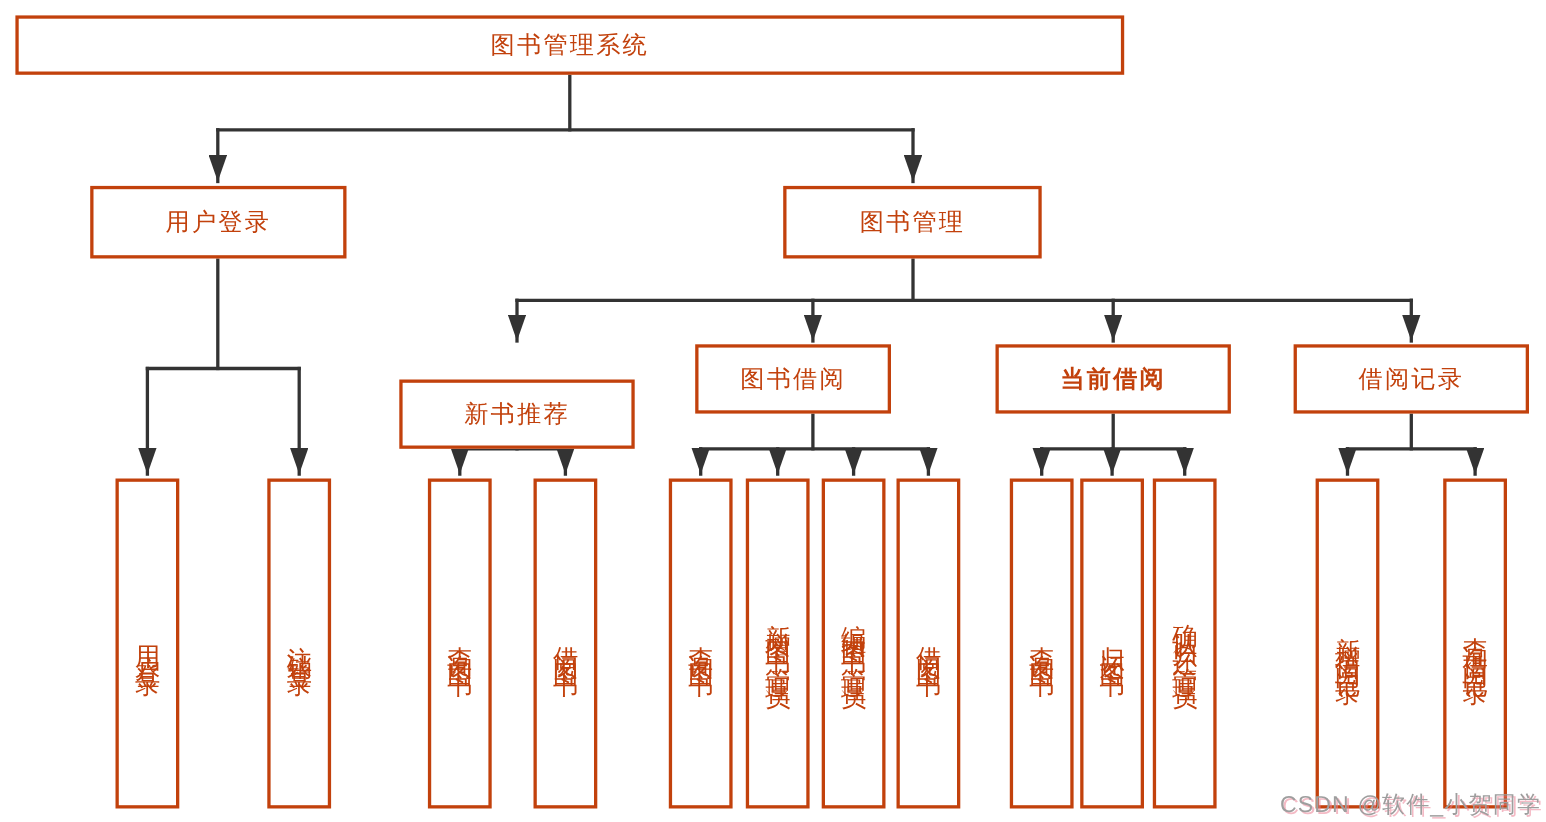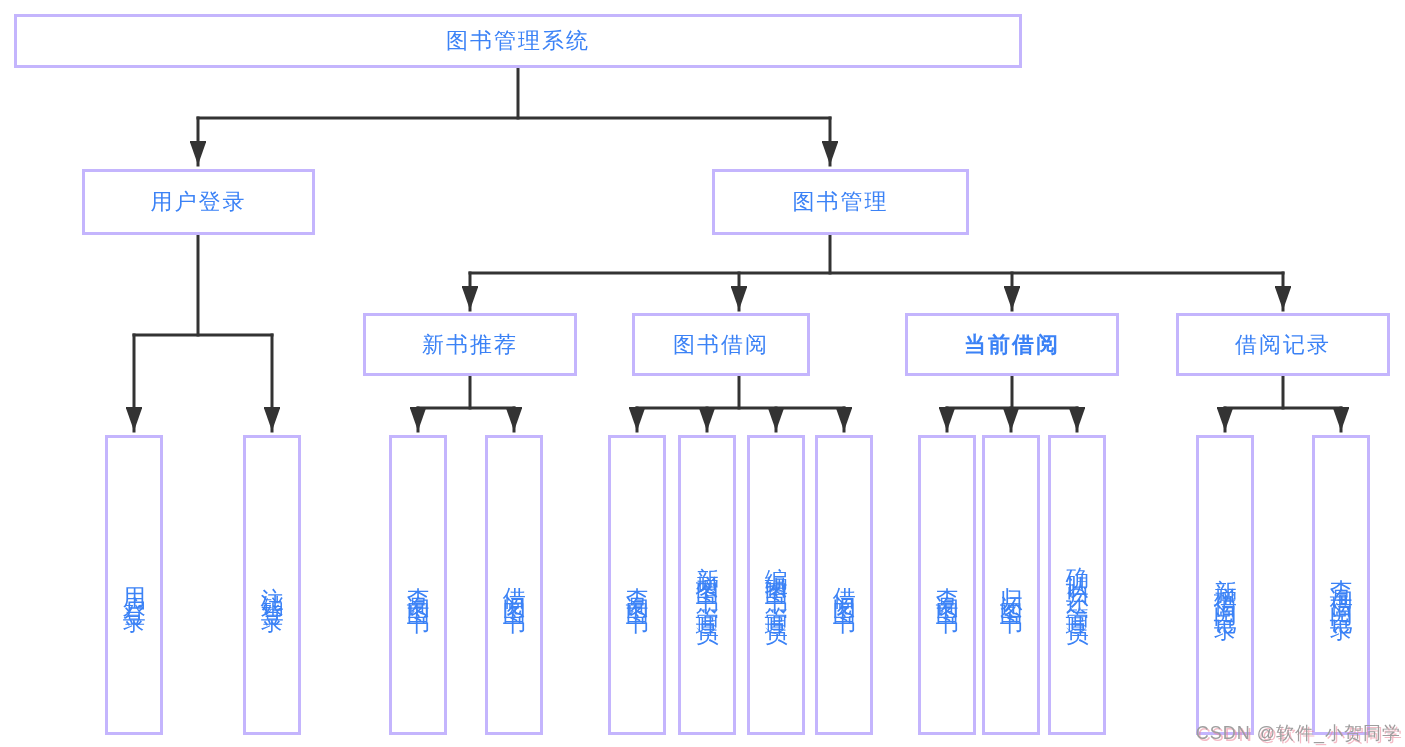--- a/index.html
+++ b/index.html
@@ -19,23 +19,23 @@
     position: absolute;
     left: 0;
     top: 0;
     width: 1405px;
     height: 747px;
     pointer-events: none;
   }
   .box {
     position: absolute;
     box-sizing: border-box;
-    border: 3px solid #c4b5fd;
+    border: 3px solid #c2410c;
     background: #ffffff;
-    color: #3b82f6;
+    color: #c2410c;
     display: flex;
     align-items: center;
     justify-content: center;
     text-align: center;
   }
   .hbox {
     font-size: 22px;
     letter-spacing: 2px;
     white-space: nowrap;
   }
@@ -45,44 +45,44 @@
     font-size: 23px;
     letter-spacing: 8px;
     line-height: 1.1;
     top: 435px;
     width: 58px;
     height: 300px;
   }
   
   .n-root   { left: 14px;   top: 14px;  width: 1008px; height: 54px; }
   .n-l2-a   { left: 82px;   top: 169px; width: 233px;  height: 66px; }
-  .n-l2-b   { left: 712px;  top: 169px; width: 257px;  height: 66px; }
+  .n-l2-b   { left: 712px;  top: 169px; width: 235px;  height: 66px; }
   .n-l3     { top: 313px; height: 63px; }
-  .n-l3-a   { left: 363px;  width: 214px; }
+  .n-l3-a   { left: 363px;  width: 214px; margin-top: 32px; }
   .n-l3-b   { left: 632px;  width: 178px; }
   .n-l3-c   { left: 905px;  width: 214px; font-weight: bold; }
   .n-l3-d   { left: 1176px; width: 214px; }
   .lf-0  { left: 105px; }
   .lf-1  { left: 243px; }
   .lf-2  { left: 389px; }
   .lf-3  { left: 485px; }
   .lf-4  { left: 608px; }
   .lf-5  { left: 678px; }
   .lf-6  { left: 747px; }
   .lf-7  { left: 815px; }
   .lf-8  { left: 918px; }
   .lf-9  { left: 982px; }
   .lf-10 { left: 1048px; }
   .lf-11 { left: 1196px; }
   .lf-12 { left: 1312px; }
   .watermark {
     position: absolute;
     right: 4px;
     bottom: 2px;
-    font-size: 18px;
+    font-size: 21px;
     color: #9e9e9e;
     letter-spacing: 1px;
     text-shadow: 2px 2px 0 rgba(235, 130, 150, 0.55);
     white-space: nowrap;
     z-index: 5;
   }
 </style>
 </head>
 <body>
 

